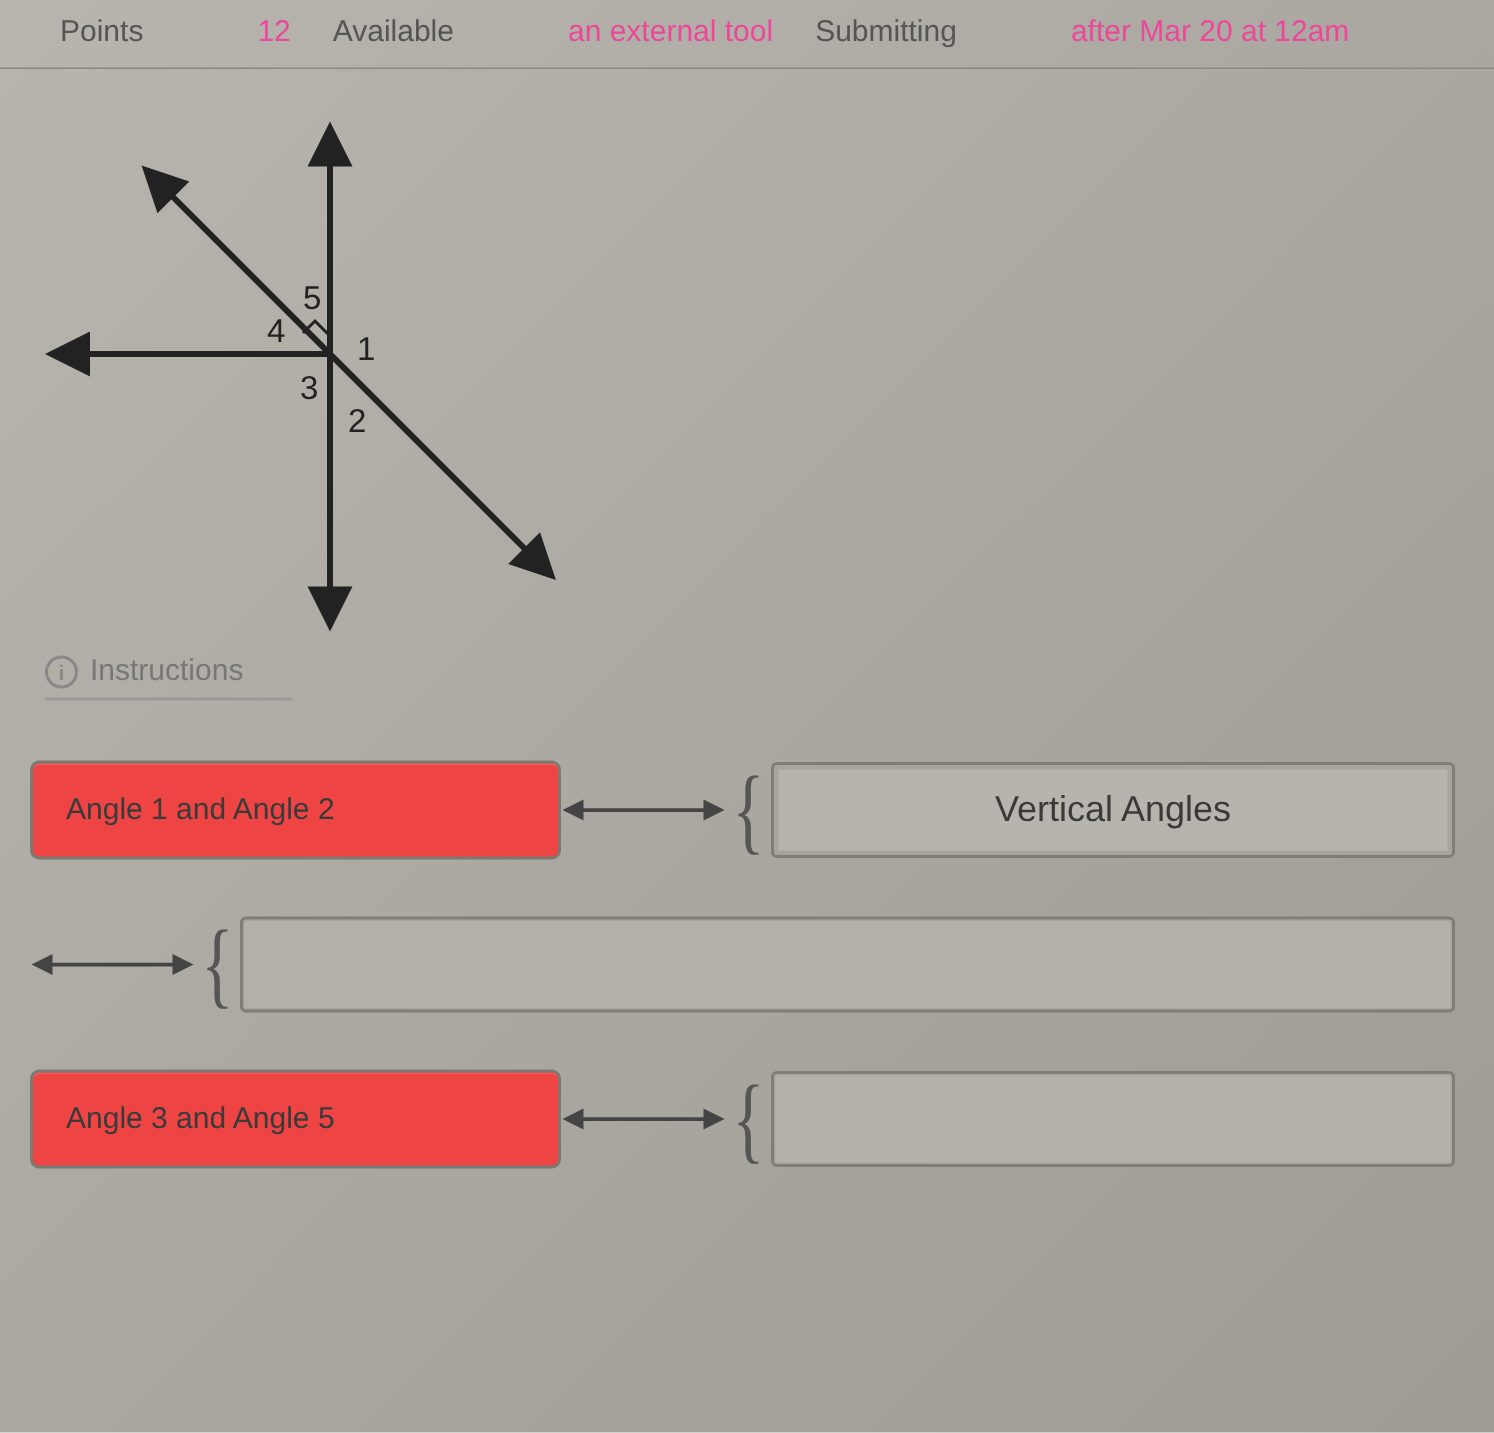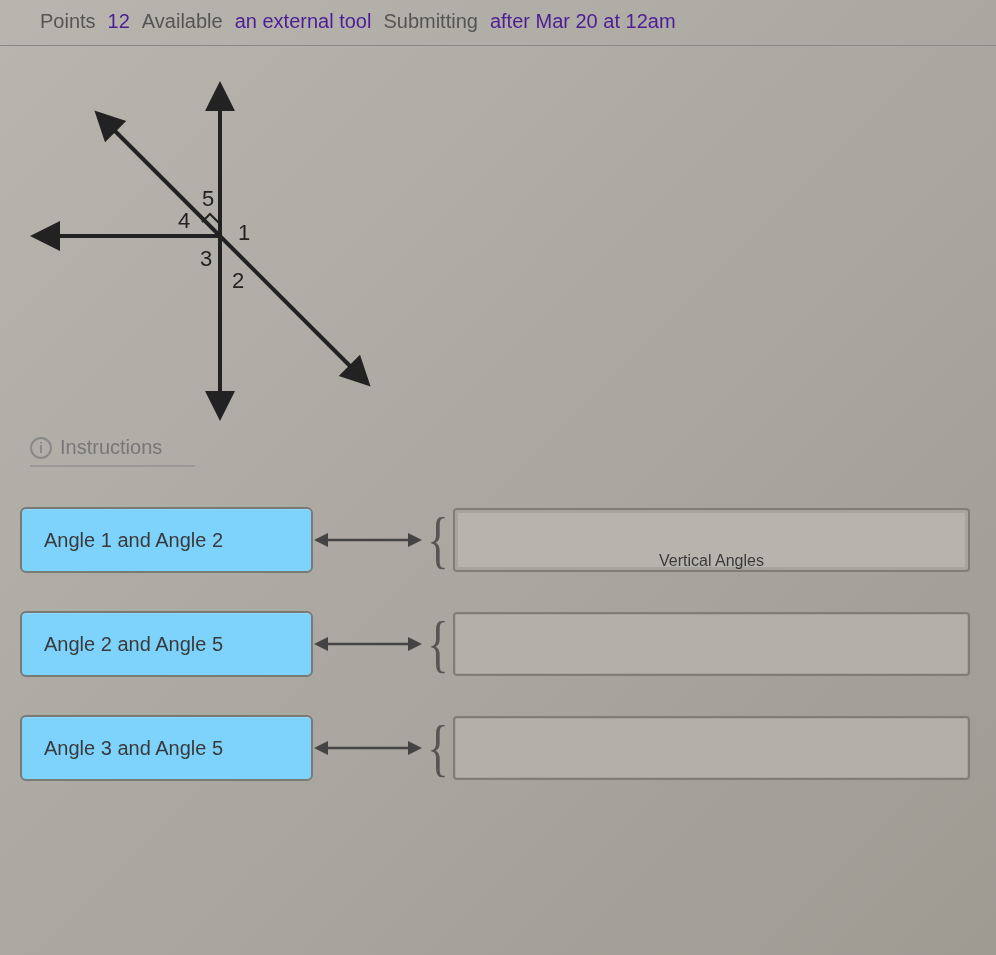--- a/index.html
+++ b/index.html
@@ -8,27 +8,27 @@
     background: linear-gradient(135deg, #b8b5af 0%, #aba8a1 50%, #9e9b93 100%);
     width: 996px;
     height: 955px;
     overflow: hidden;
     position: relative;
   }
   .header {
     display: flex;
     align-items: center;
     padding: 10px 40px 12px 40px;
-    gap: 12px;
+    gap: 28px;
     font-size: 20px;
     color: #555;
     border-bottom: 1px solid #888;
   }
   .header .label-text { font-weight: 500; color: #555; }
-  .header .value-text { color: #4c1d95; }
+  .header .value-text { color: #ec4899; margin-left: 48px; }
   .diagram-area {
     padding: 20px 30px 10px 30px;
   }
   .diagram-svg {
     display: block;
   }
   .instructions-row {
     display: flex;
     align-items: center;
     gap: 8px;
@@ -52,23 +52,23 @@
     display: flex;
     flex-direction: column;
     gap: 38px;
   }
   .match-row {
     display: flex;
     align-items: center;
     gap: 0;
   }
   .left-card {
-    width: 293px;
+    width: 354px;
     height: 66px;
-    background: #7dd3fc;
+    background: #ef4444;
     border: 2px solid #7a7a72;
     border-radius: 6px;
     box-shadow: inset 0 1px 0 rgba(255,255,255,0.15);
     display: flex;
     align-items: center;
     padding: 0 22px;
     font-size: 20px;
     color: #3a3a3a;
   }
   .connector {
@@ -89,23 +89,23 @@
     transform: scaleX(0.7);
   }
   .right-card {
     flex: 1;
     height: 64px;
     background: #b6b4ad;
     border: 2px solid #7f7d76;
     border-radius: 4px;
     box-shadow: 0 0 0 3px rgba(120,120,110,0.25) inset;
     display: flex;
-    align-items: flex-end;
+    align-items: center;
     justify-content: center;
-    font-size: 16px;
+    font-size: 24px;
     color: #3a3a3a;
     margin-right: 6px;
   }
   .right-card.empty {
     background: #b2b0a8;
     box-shadow: 0 0 0 1px rgba(120,120,110,0.2) inset;
   }
   .connector-svg { display:block; }
 </style>
 </head>
@@ -166,23 +166,20 @@
         <line x1="8" y1="10" x2="102" y2="10" stroke="#444" stroke-width="2.5" marker-start="url(#arr-s)" marker-end="url(#arr-s)"></line>
       </svg>
     </div>
     <div class="curly-wrap">{</div>
     <div class="right-card">
       <span>Vertical Angles</span>
     </div>
   </div>
 
   <div class="match-row">
-    <div class="left-card">
-      <span>Angle 2 and Angle 5</span>
-    </div>
     <div class="connector">
       <svg class="connector-svg" width="110" height="20" viewBox="0 0 110 20">
         <line x1="8" y1="10" x2="102" y2="10" stroke="#444" stroke-width="2.5" marker-start="url(#arr-s)" marker-end="url(#arr-s)"></line>
       </svg>
     </div>
     <div class="curly-wrap">{</div>
     <div class="right-card empty">
       <span></span>
     </div>
   </div>

